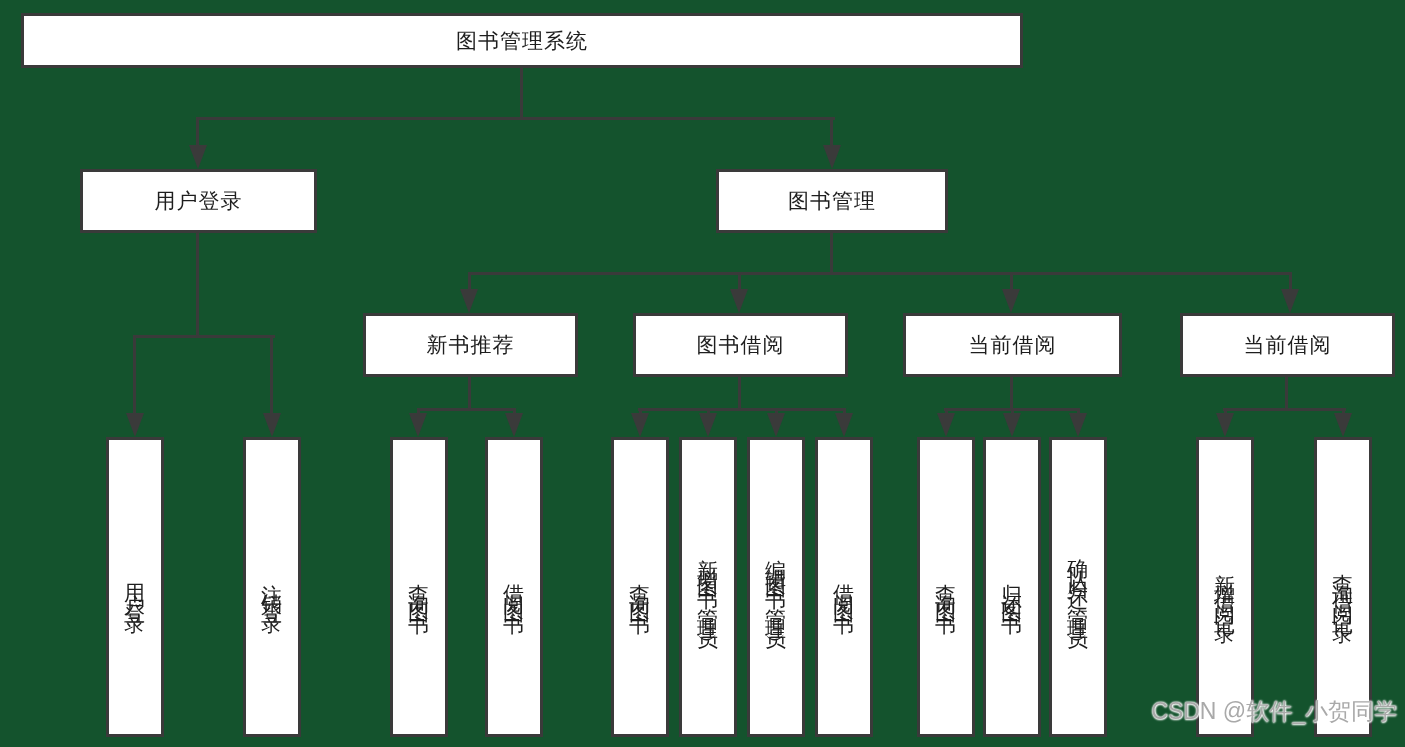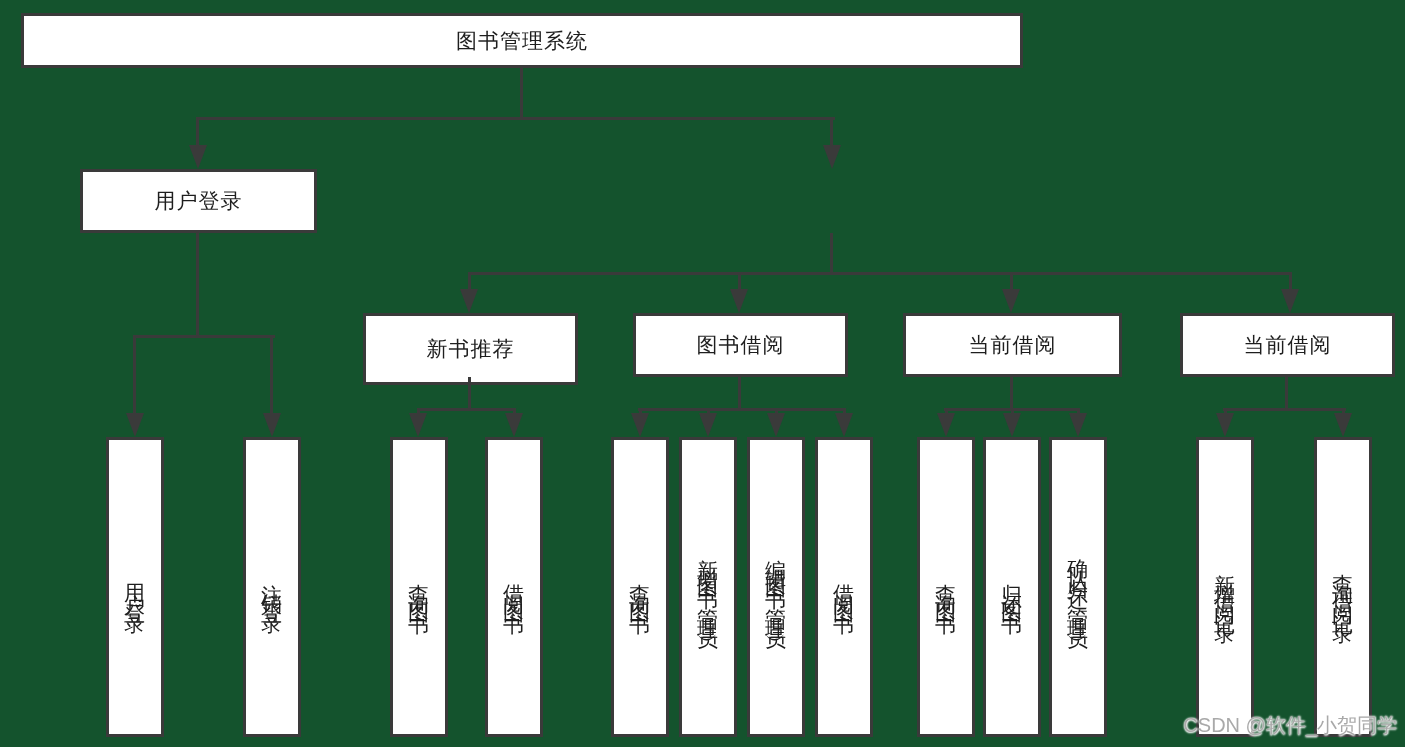--- a/index.html
+++ b/index.html
@@ -17,39 +17,42 @@
     font-size:21px;letter-spacing:10px;line-height:1;white-space:nowrap;
   }
   .vline{position:absolute;width:3px;background:#3a3a3a;}
   .hline{position:absolute;height:3px;background:#3a3a3a;}
   .arrowhead{
     position:absolute;width:0;height:0;
     border-left:9px solid transparent;border-right:9px solid transparent;
     border-top:24px solid #3a3a3a;
   }
   .watermark{
-    position:absolute;right:8px;bottom:8px;font-size:20px;color:#a9a9a9;
+    position:absolute;right:8px;bottom:20px;font-size:23px;color:#a9a9a9;
     text-shadow:0 1px 2px #ffffff,0 0 2px #ffffff,1px 0 2px #ffffff;
     white-space:nowrap;z-index:5;
   }
 </style>
 </head>
 <body>
 
 <div id="stage">
 
   <div class="box hbox" style="left:21px;top:13px;width:1002px;height:55px;">
     <span>图书管理系统</span>
   </div>
 
   <div class="box hbox" style="left:80px;top:169px;width:237px;height:64px;">
     <span>用户登录</span>
   </div>
+  <div class="box hbox" style="left:716px;top:169px;width:232px;height:64px;">
+    <span>图书管理</span>
+  </div>
 
-  <div class="box hbox" style="left:363px;top:313px;width:215px;height:72px;">
+  <div class="box hbox" style="left:363px;top:313px;width:215px;height:64px;">
     <span>新书推荐</span>
   </div>
   <div class="box hbox" style="left:633px;top:313px;width:215px;height:64px;">
     <span>图书借阅</span>
   </div>
   <div class="box hbox" style="left:903px;top:313px;width:219px;height:64px;">
     <span>当前借阅</span>
   </div>
   <div class="box hbox" style="left:1180px;top:313px;width:215px;height:64px;">
     <span>当前借阅</span>

